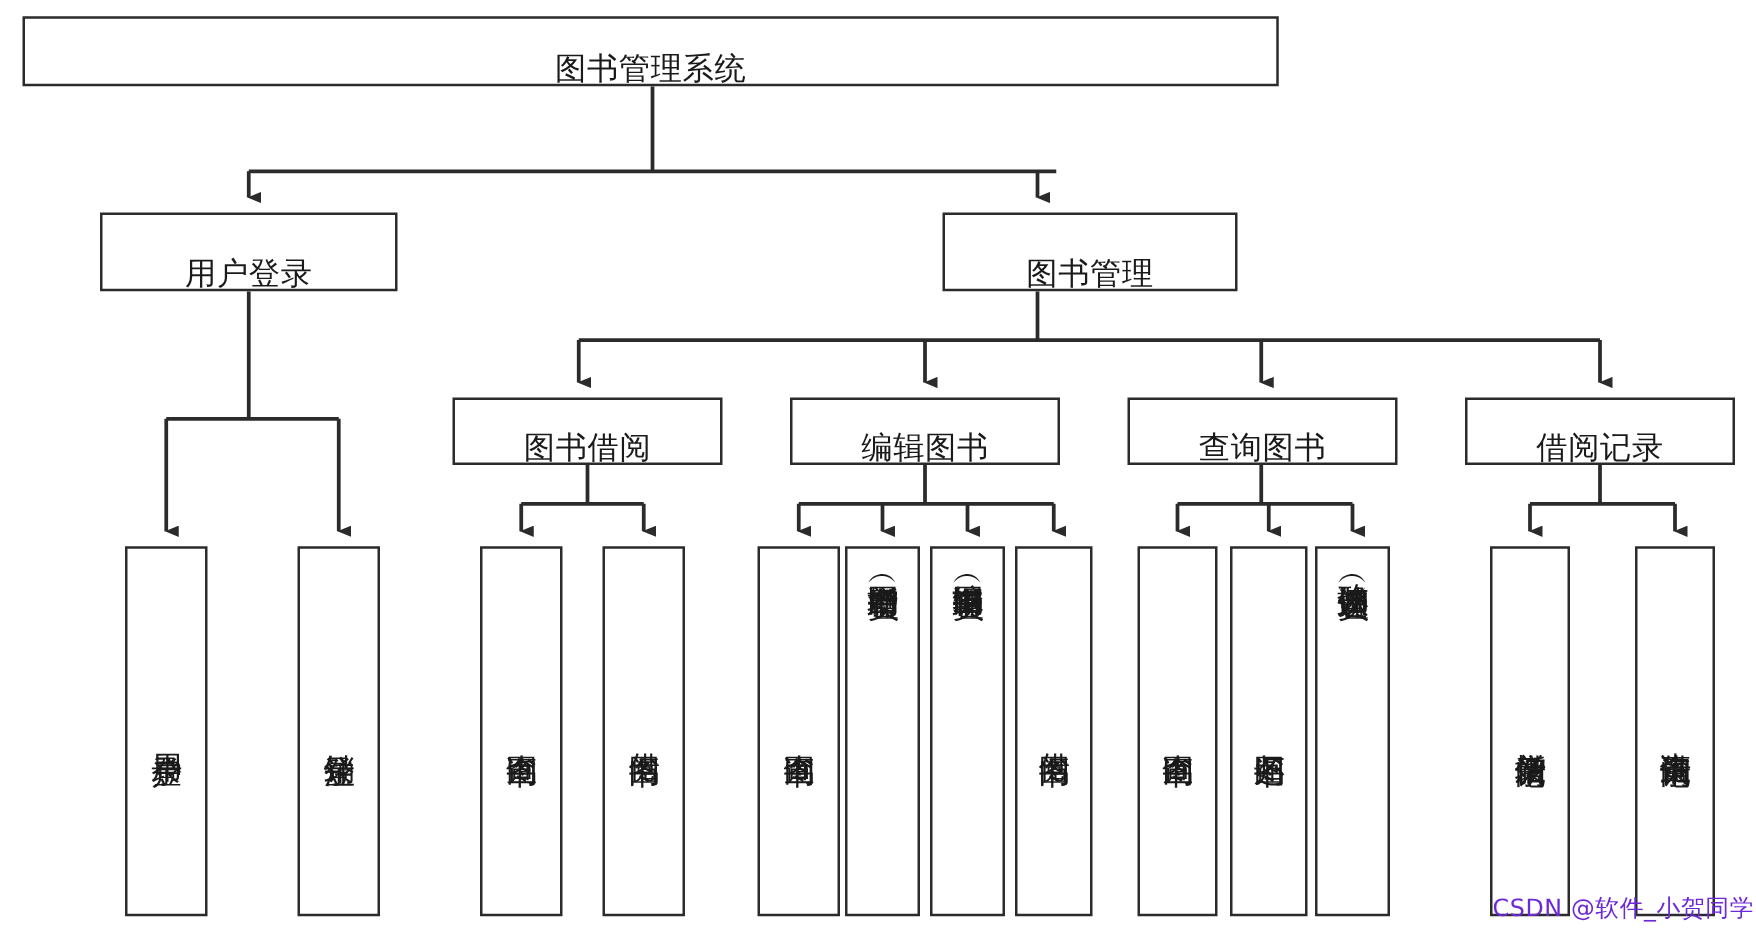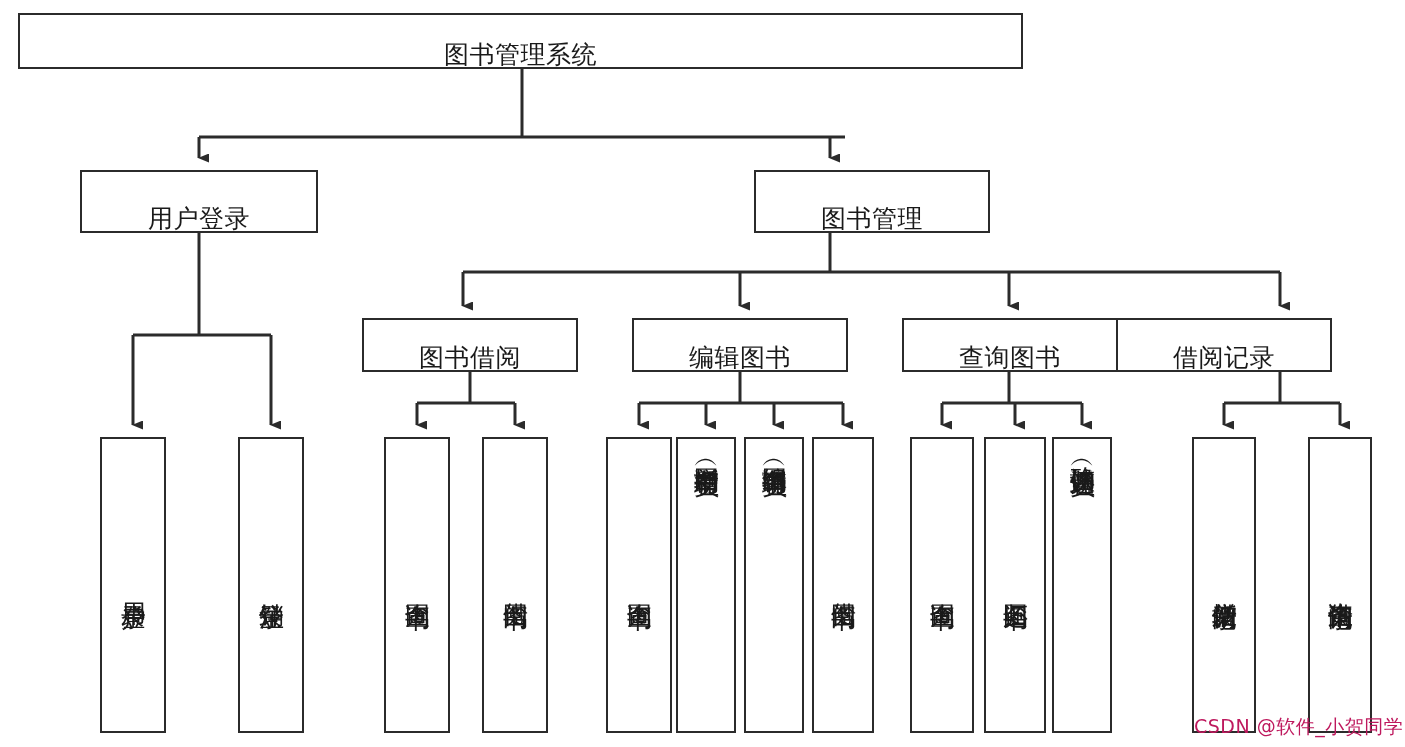--- a/index.html
+++ b/index.html
@@ -52,21 +52,21 @@
     letter-spacing: 1px;
     white-space: nowrap;
   }
   .node.vert.centered {
     align-items: center;
     padding-top: 0;
   }
   .watermark {
     position: absolute;
     font-size: 19px;
-    color: #be185d;
+    color: #6d28d9;
     white-space: nowrap;
     letter-spacing: 0.5px;
   }
 </style>
 </head>
 <body>
 
 <div id="canvas">
 
   <svg id="wires" viewBox="0 0 1405 747">
@@ -131,21 +131,21 @@
       </div>
       <div class="node horiz" style="left: 362px; top: 318px; width: 216px; height: 54px;">
         <span>图书借阅</span>
       </div>
       <div class="node horiz" style="left: 632px; top: 318px; width: 216px; height: 54px;">
         <span>编辑图书</span>
       </div>
       <div class="node horiz" style="left: 902px; top: 318px; width: 216px; height: 54px;">
         <span>查询图书</span>
       </div>
-      <div class="node horiz" style="left: 1116px; top: 318px; width: 216px; height: 54px;">
+      <div class="node horiz" style="left: 1172px; top: 318px; width: 216px; height: 54px;">
         <span>借阅记录</span>
       </div>
       <div class="node vert centered" style="left: 100px; top: 437px; width: 66px; height: 296px;">
         <span class="vtext">用户登录</span>
       </div>
       <div class="node vert centered" style="left: 238px; top: 437px; width: 66px; height: 296px;">
         <span class="vtext">注销登录</span>
       </div>
       <div class="node vert centered" style="left: 384px; top: 437px; width: 66px; height: 296px;">
         <span class="vtext">查询图书</span>

